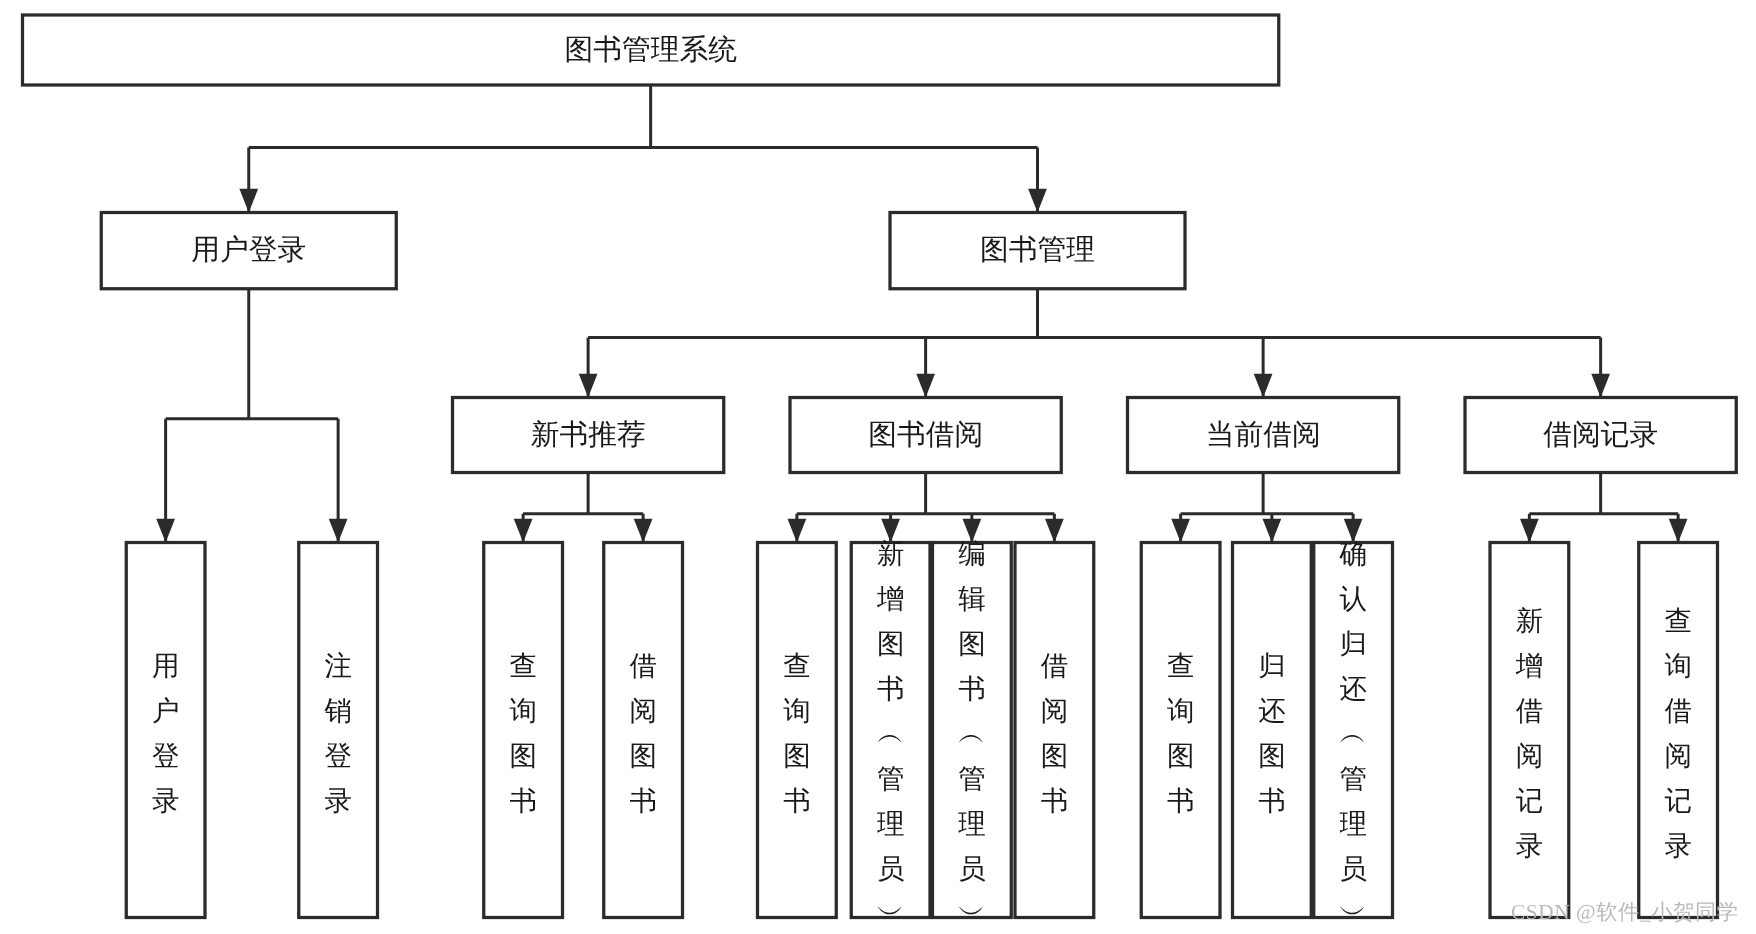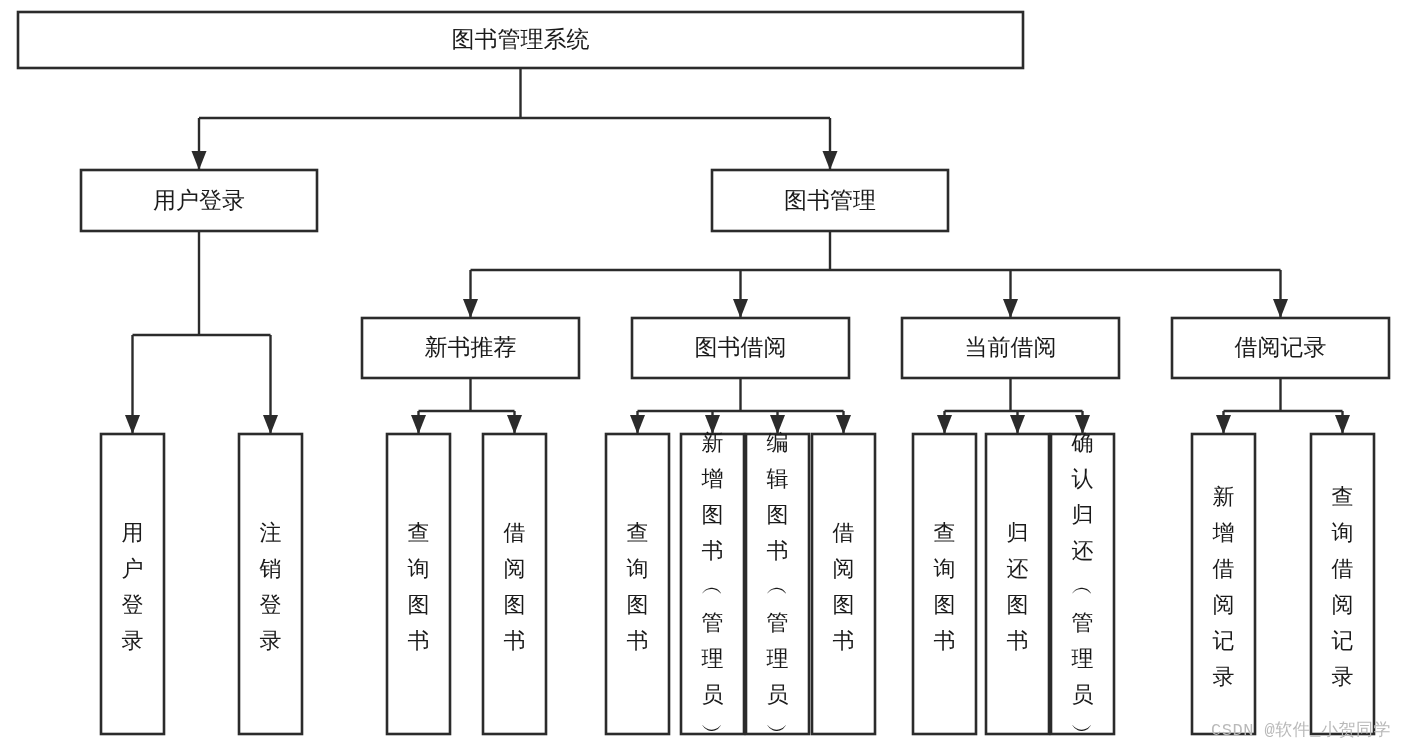--- a/index.html
+++ b/index.html
@@ -51,21 +51,21 @@
   .node-label-v {
     font-family: "Liberation Sans", "DejaVu Sans", sans-serif;
     font-size: 22px;
     fill: #1a1a1a;
     text-anchor: middle;
   }
   .watermark {
     position: absolute;
     right: 14px;
     bottom: 6px;
-    font-family: Liberation Mono, monospace;
+    font-family: Liberation Serif, serif;
     font-size: 17px;
     color: #b9b9b9;
     letter-spacing: 0.5px;
     white-space: nowrap;
     user-select: none;
   }
 </style>
 </head>
 <body>
 

